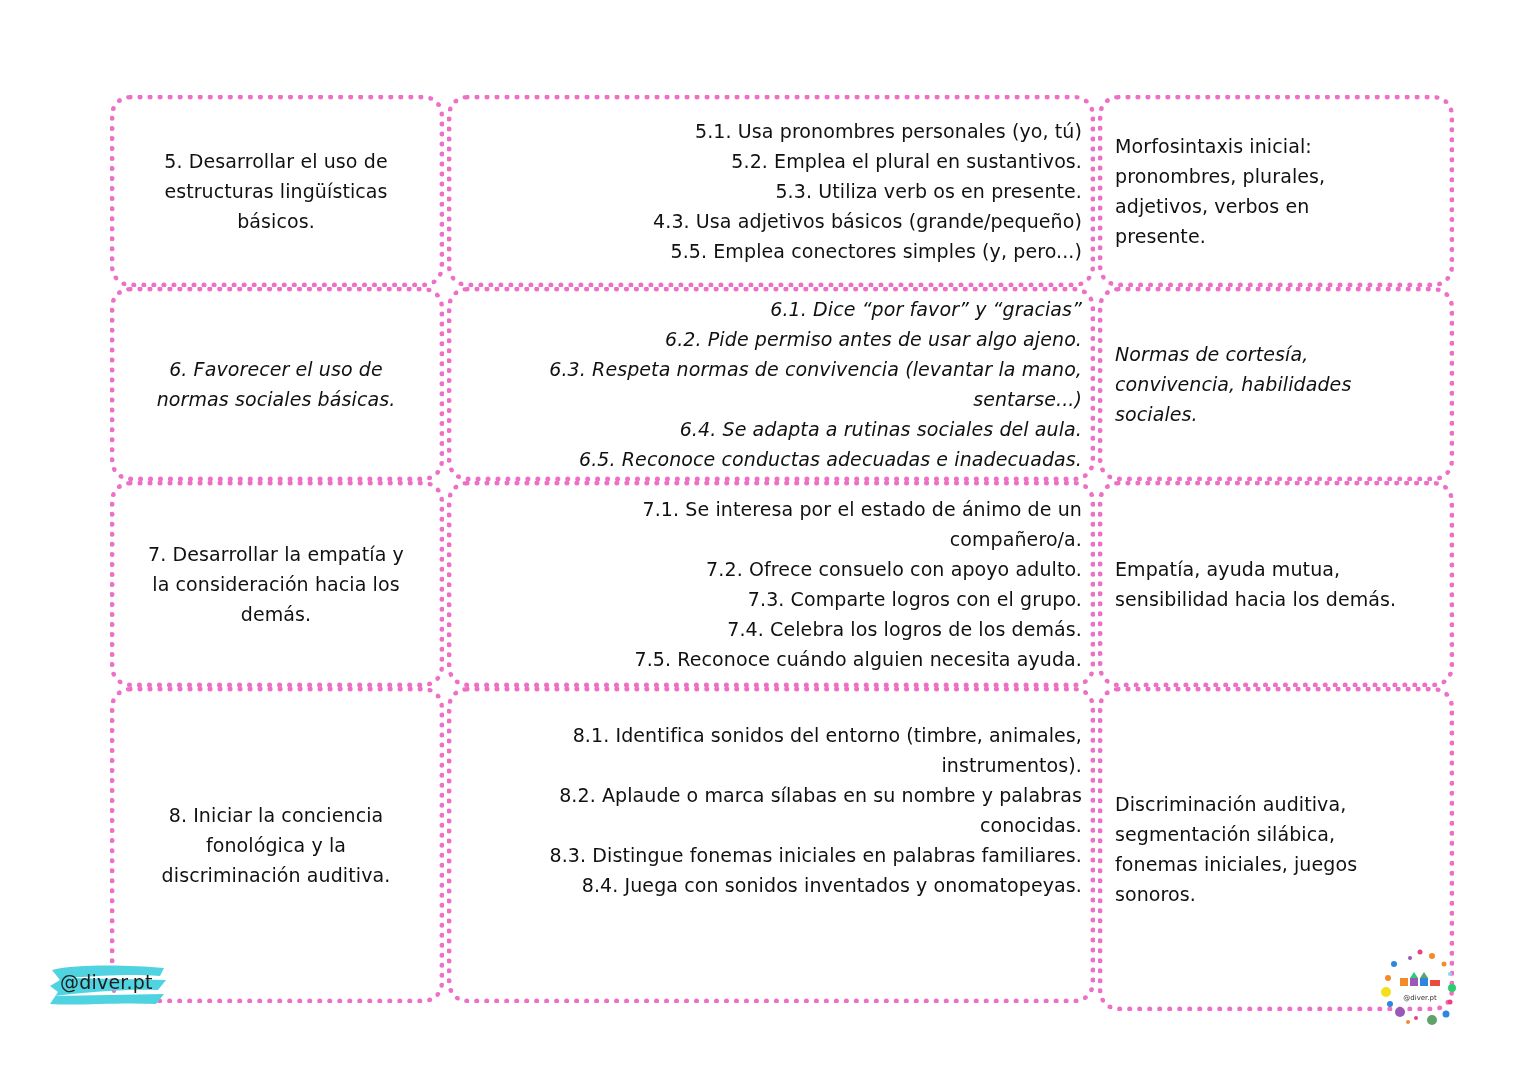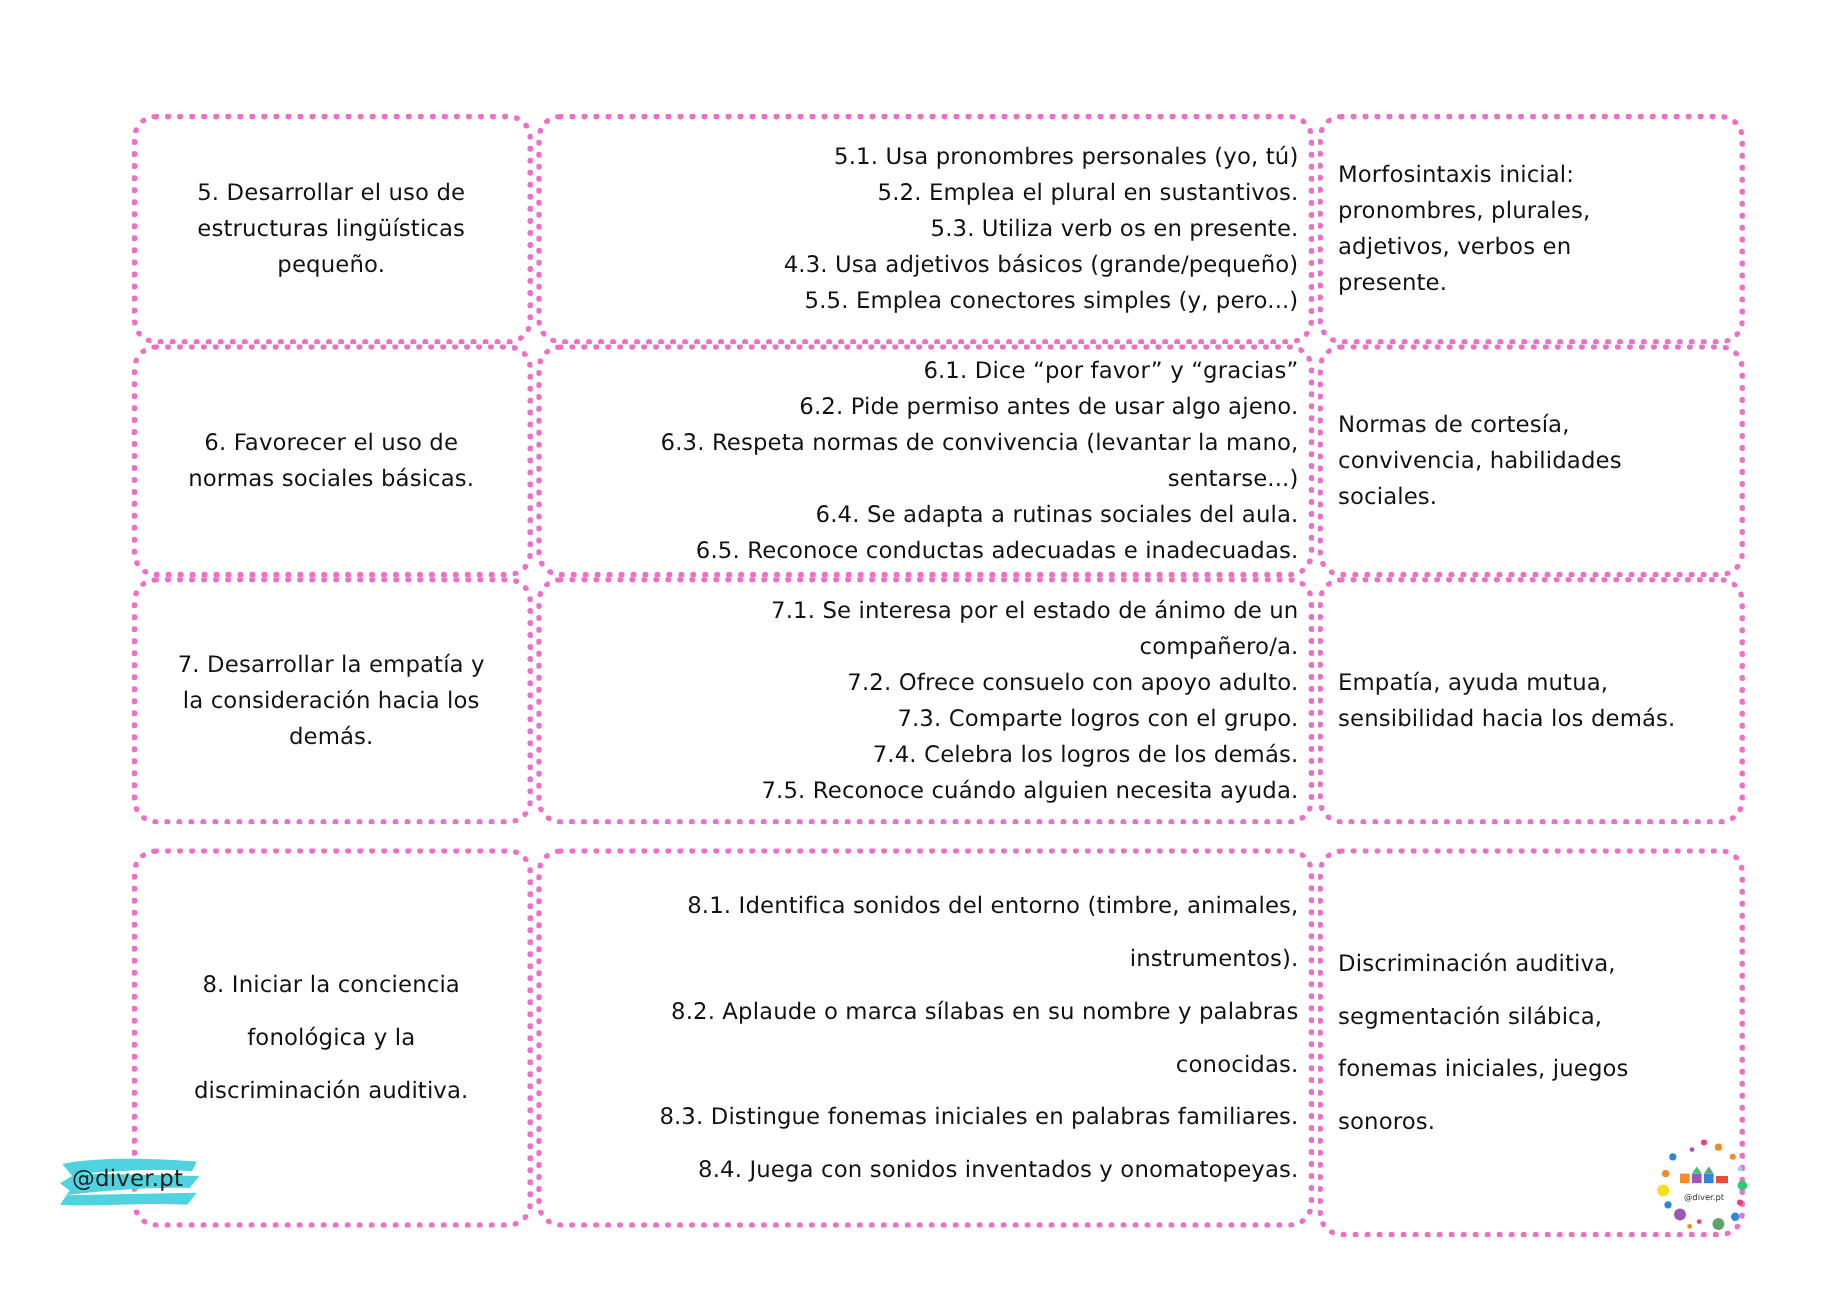--- a/index.html
+++ b/index.html
@@ -36,23 +36,23 @@
     .cell .line {
       display: block;
       white-space: nowrap;
     }
     
     .c1 { left: 110px; width: 334px; text-align: center; }
     .c2 { left: 447px; width: 648px; align-items: flex-end; }
     .c3 { left: 1098px; width: 356px; }
     
     .r1 { top: 95px;  height: 192px; }
-    .r2 { top: 287px; height: 194px; }
+    .r2 { top: 287px; height: 194px; font-style: italic; }
     .r3 { top: 481px; height: 206px; }
-    .r4 { top: 707px; height: 316px; gap: 14px; }
+    .r4 { top: 687px; height: 316px; }
     .r4.c3 { height: 324px; }
 
     .brand-tag {
       position: absolute;
       left: 48px;
       top: 962px;
       width: 118px;
       height: 44px;
     }
     .brand-tag .swash {
@@ -75,21 +75,21 @@
       width: 80px;
       height: 78px;
     }
   </style>
 </head>
 <body>
 
 <div class="cell c1 r1">
   <span class="line">5. Desarrollar el uso de</span>
   <span class="line">estructuras lingüísticas</span>
-  <span class="line">pequeño.</span>
+  <span class="line">básicos.</span>
 </div>
 <div class="cell c2 mid r1">
   <span class="line">5.1. Usa pronombres personales (yo, tú)</span>
   <span class="line">5.2. Emplea el plural en sustantivos.</span>
   <span class="line">5.3. Utiliza verb os en presente.</span>
   <span class="line">4.3. Usa adjetivos básicos (grande/pequeño)</span>
   <span class="line">5.5. Emplea conectores simples (y, pero...)</span>
 </div>
 <div class="cell c3 r1">
   <span class="line">Morfosintaxis inicial:</span>

